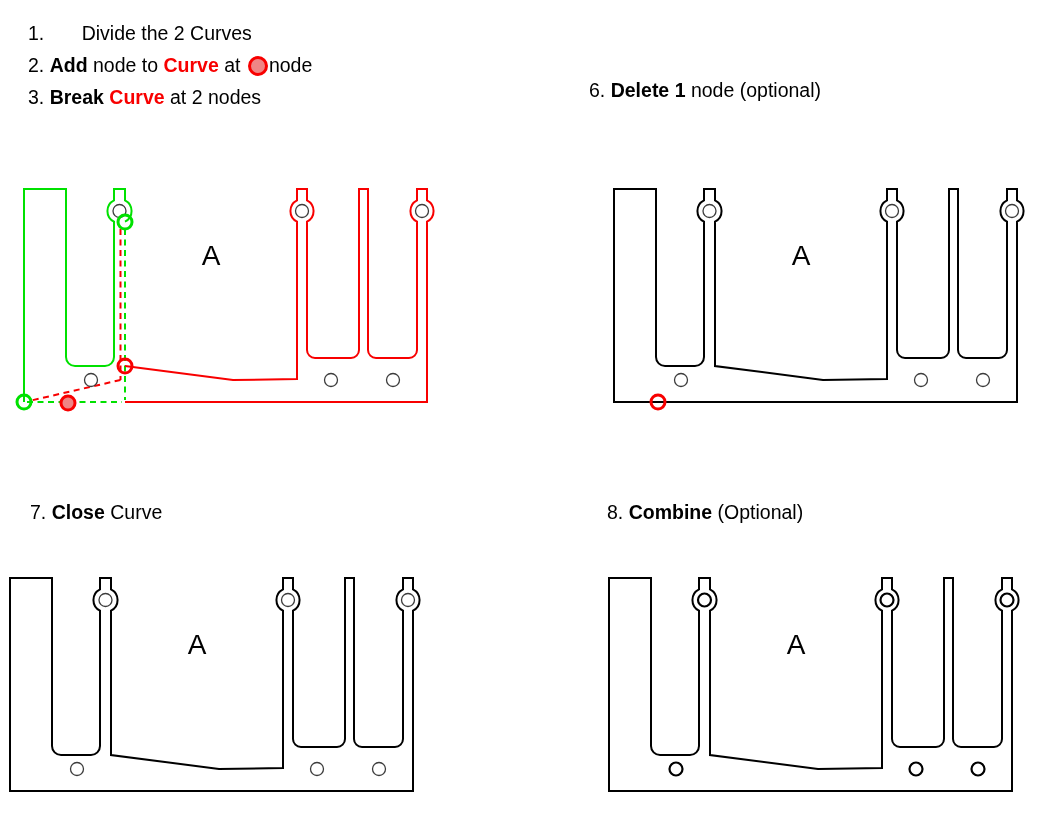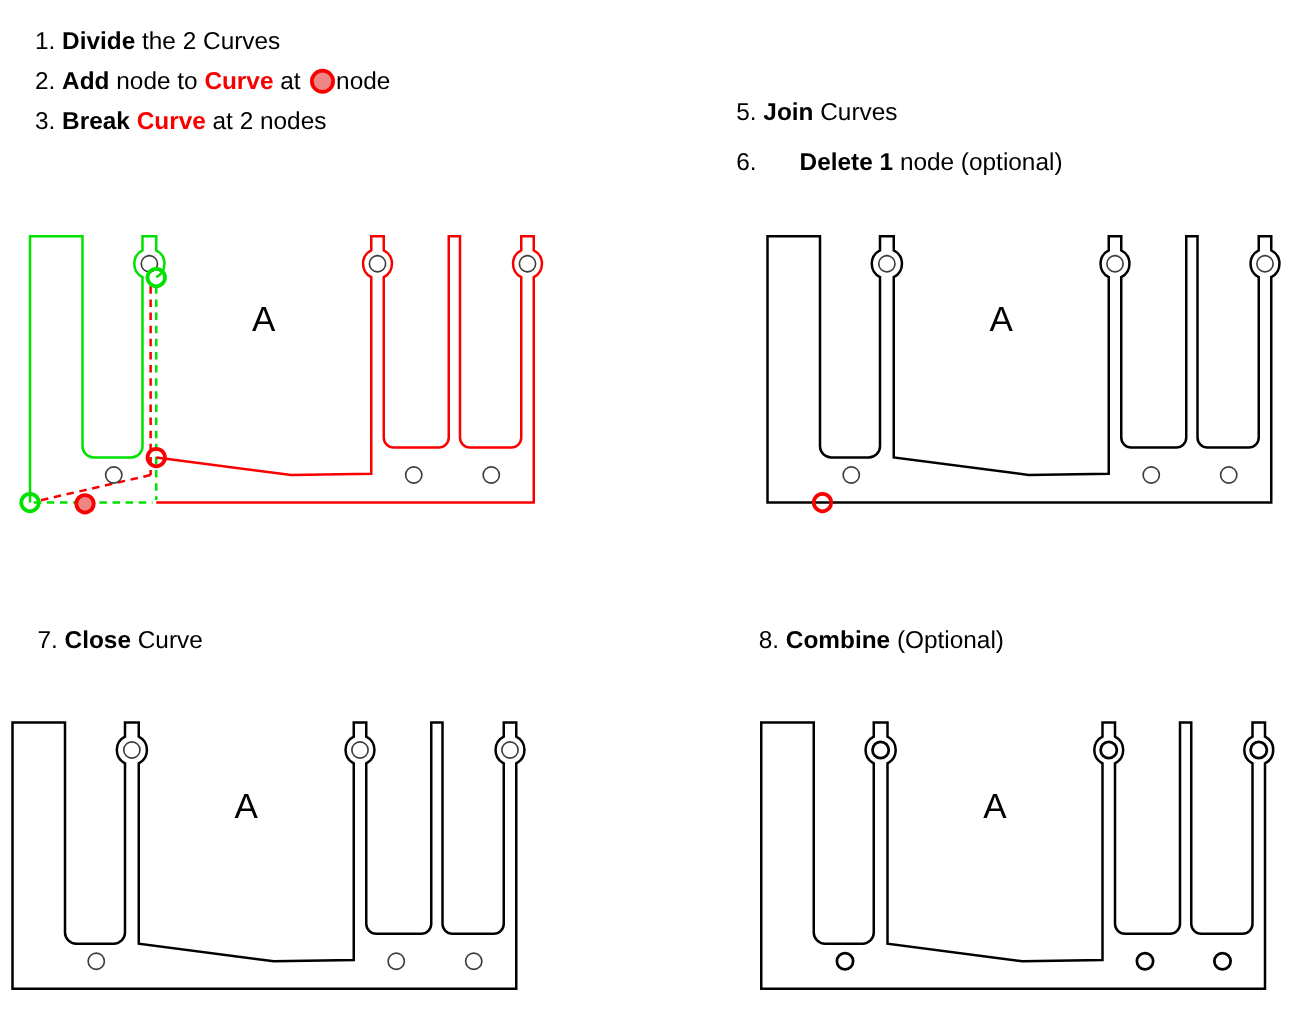--- a/index.html
+++ b/index.html
@@ -39,28 +39,27 @@
       <circle cx="278" cy="22" r="6.5"></circle>
       <circle cx="398" cy="22" r="6.5"></circle>
       <circle cx="67" cy="191" r="6.5"></circle>
       <circle cx="307" cy="191" r="6.5"></circle>
       <circle cx="369" cy="191" r="6.5"></circle>
     </g>
   </defs>
 </svg>
 
 <div class="textblock" style="left:28px;top:17px">
-  <div class="textline"><span>1. </span><span style="font-weight: 700;">Divide</span><span> the 2 Curves</span></div>
+  <div class="textline"><span>1. </span><span style="font-weight: 400; margin-left: 32px;">Divide</span><span> the 2 Curves</span></div>
   <div class="textline"><span>2. </span><span style="font-weight: 700; text-align: center;">Add</span><span> node to </span><span style="font-weight: 700; color: rgb(248, 0, 0);">Curve</span><span> at </span><span class="node-dot"></span><span>node</span></div>
   <div class="textline"><span>3. </span><span style="font-weight: 700;">Break</span><span> </span><span style="font-weight: 700; color: rgb(248, 0, 0);">Curve</span><span> at 2 nodes</span></div>
 </div>
 
 <div class="textblock" style="left:589px;top:74px">
-  <div class="textline gap8"><span>5. </span><span style="font-weight: 700;">Join</span><span> Curves</span></div>
-  <div class="textline"><span>6. </span><span style="font-weight: 700; margin-left: 29px;">Delete 1</span><span> node (optional)</span></div>
+  <div class="textline"><span>6. </span><span style="font-weight: 700;">Delete 1</span><span> node (optional)</span></div>
 </div>
 
 <div class="textblock" style="left:30px;top:496px">
   <div class="textline"><span>7. </span><span style="font-weight: 700;">Close</span><span> Curve</span></div>
 </div>
 
 <div class="textblock" style="left:607px;top:496px">
   <div class="textline"><span>8. </span><span style="font-weight: 700;">Combine</span><span> (Optional)</span></div>
 </div>
 

